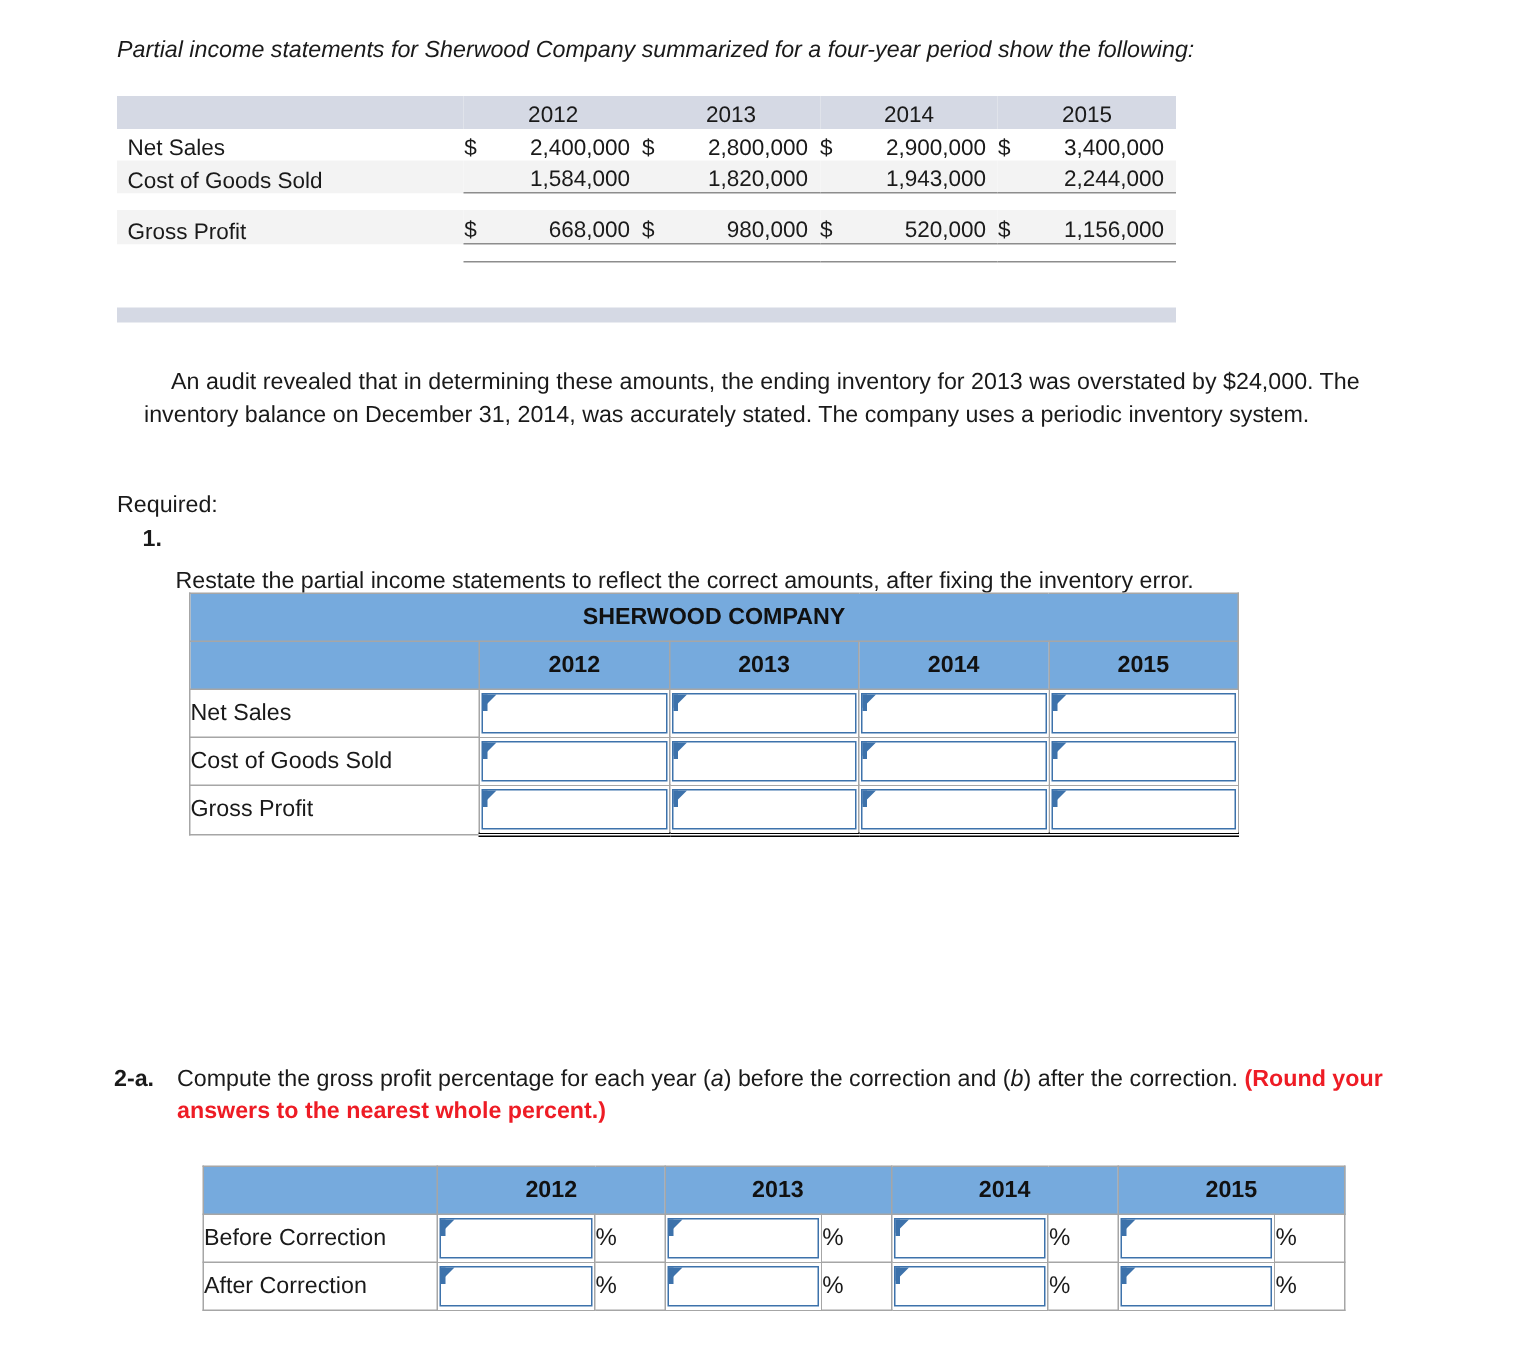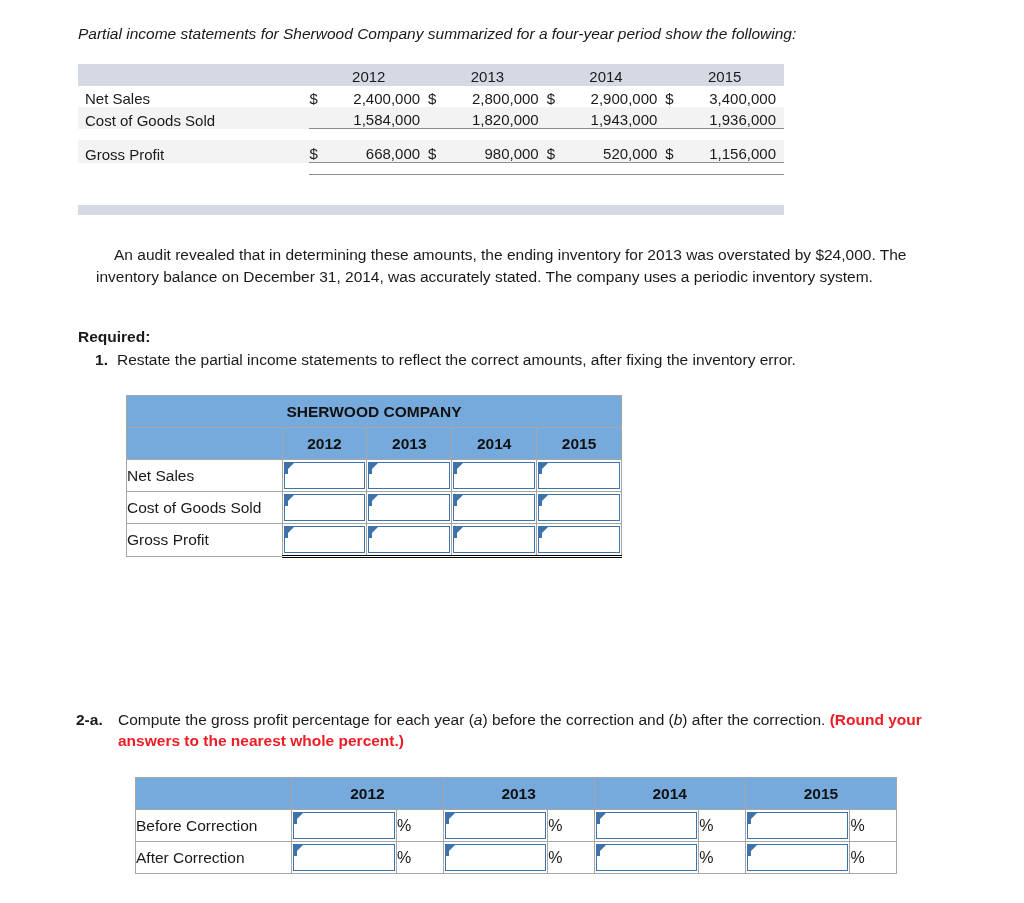--- a/index.html
+++ b/index.html
@@ -36,41 +36,41 @@
     font-size: 15.5px;
     line-height: 22px;
     text-indent: 18px;
   }
 
   .required-label {
     position: absolute;
     left: 78px;
     top: 328px;
     font-size: 15.5px;
-    font-weight: bold;
+    font-weight: normal;
   }
 
   .req-item {
     position: absolute;
     left: 78px;
     top: 349px;
     width: 840px;
     font-size: 15.5px;
     line-height: 21px;
     display: flex;
   }
   .req-num {
     width: 30px;
     text-align: right;
     font-weight: bold;
     flex: 0 0 30px;
     padding-right: 9px;
     box-sizing: content-box;
   }
-  .req-text { flex: 1; }
+  .req-text { flex: 1; margin-top: 28px; }
 
   .q2a {
     position: absolute;
     left: 76px;
     top: 709px;
     width: 850px;
     font-size: 15.5px;
     line-height: 21px;
     display: flex;
   }
@@ -214,21 +214,21 @@
     text-align: left;
     padding-left: 7px;
     font-size: 16px;
     width: 46px;
   }
   .heavy-bottom {
     border-bottom: 3px double #000000 !important;
   }
 
   
-  #corrected-table { left: 126px; top: 395px; width: 496px; }
+  #corrected-table { left: 126px; top: 395px; width: 700px; }
   #corrected-table td.corr-lbl { width: 164px; }
   #corrected-table td.corr-col { width: 107px; }
 
   
   #percent-table { left: 135px; top: 777px; width: 762px; }
   #percent-table td.pct-lbl { width: 156px; margin-top: 20px; }
   #percent-table td.pct-in  { width: 105px; }
   #percent-table td.pct-sym { width: 46px; }
 </style>
 </head>
@@ -272,21 +272,21 @@
             <span>3,400,000</span>
           </span>
       </td>
     </tr>
 
     <tr class="band-gray">
       <td class="lbl">Cost of Goods Sold</td>
       <td class="num">1,584,000</td>
       <td class="num">1,820,000</td>
       <td class="num">1,943,000</td>
-      <td class="num">1,936,000</td>
+      <td class="num">2,244,000</td>
     </tr>
 
     <tr class="spacer-rule">
       <td></td>
       <td class="ruled"></td>
       <td class="ruled"></td>
       <td class="ruled"></td>
       <td class="ruled"></td>
     </tr>
 

